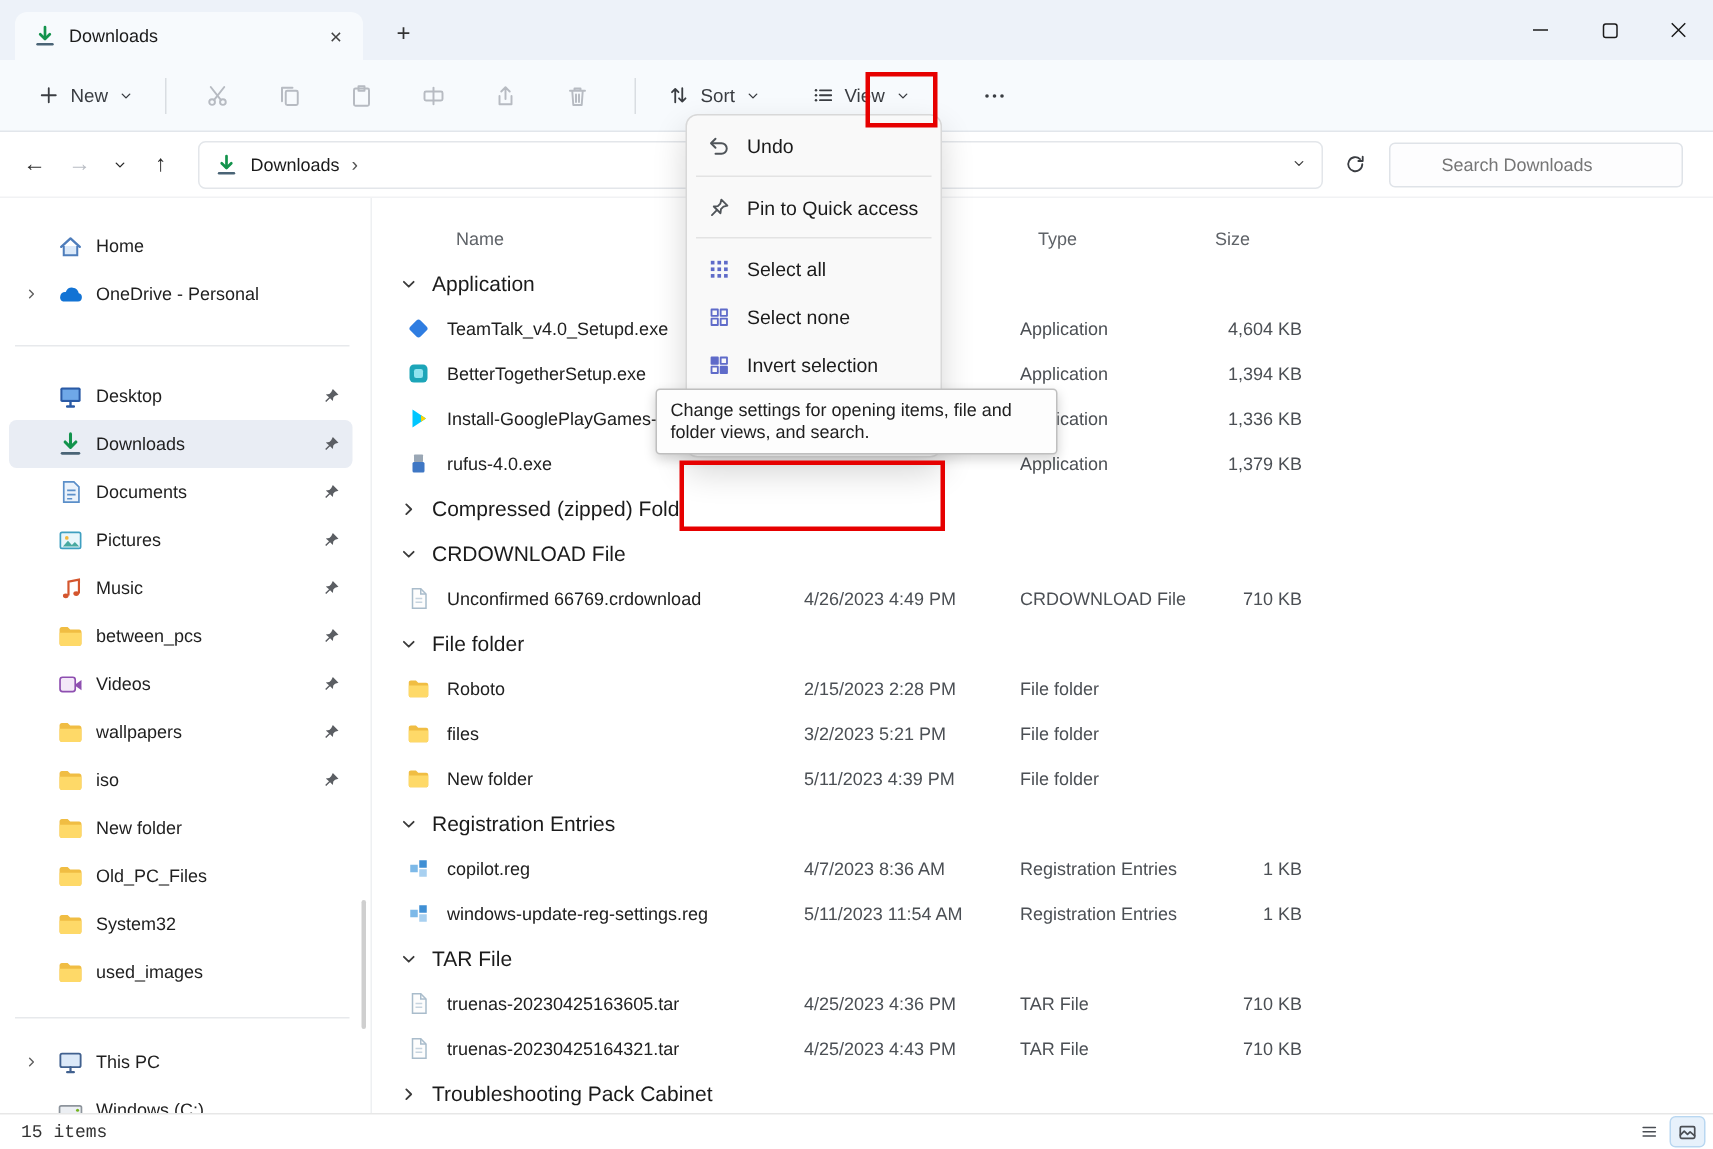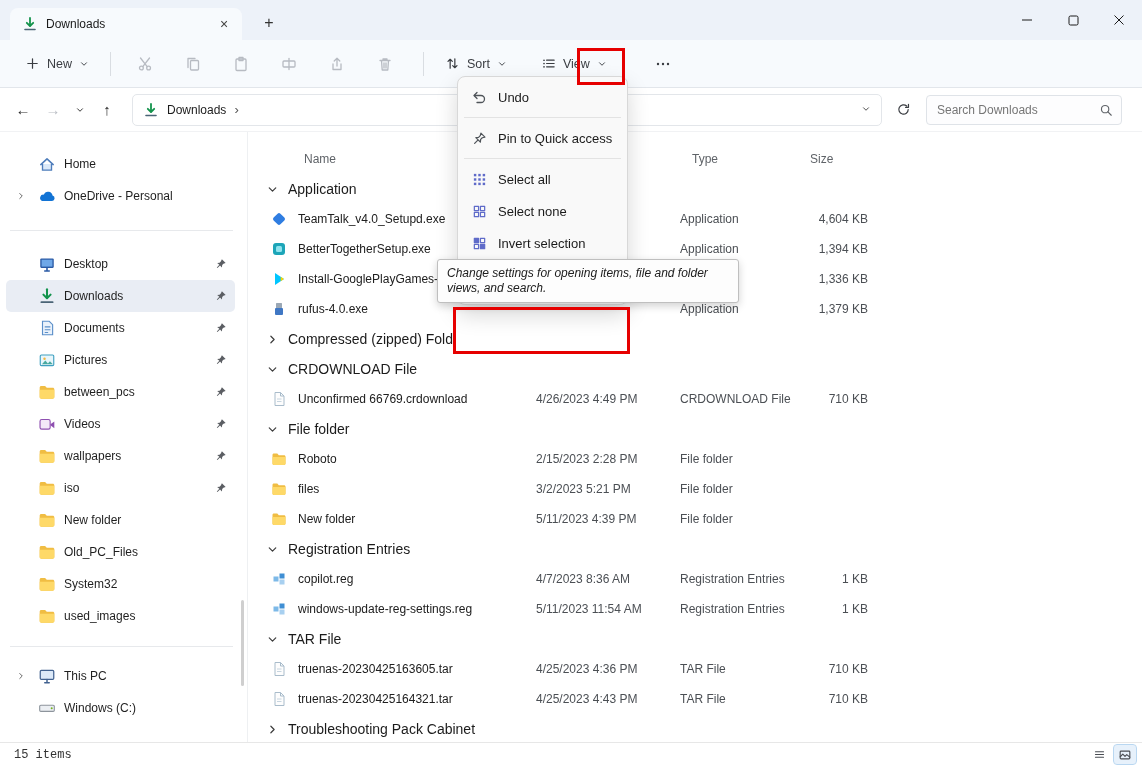--- a/index.html
+++ b/index.html
@@ -36,21 +36,21 @@
   .addressrow{height:44px; background:#fff; display:flex; align-items:center; padding:0 20px 0 8px; border-bottom:1px solid #f1f2f4;}
   .navbtn{width:30px; height:32px; display:flex; align-items:center; justify-content:center; border-radius:5px; font-size:15px;}
   .field{flex:1; height:32px; margin-left:10px; border:1px solid #e3e6ea; border-radius:5px; background:#fff;
          display:flex; align-items:center; gap:8px; padding:0 10px; color:#1b1b1b;}
   .crumb-sep{color:#555; font-size:13px;}
   .field .tailchev{margin-left:auto; color:#444;}
   .refreshbtn{width:30px; height:32px; margin-left:6px; display:flex; align-items:center; justify-content:center; color:#3a3d42;}
   .searchbox{width:196px; height:30px; margin-left:8px; border:1px solid #dfe3e8; border-radius:4px; background:#fdfdfe;
              display:flex; align-items:center; padding:0 8px 0 10px;}
   .searchbox input{flex:1; border:none; outline:none; background:transparent; font-size:12px; color:#1b1b1b;
-                   font-family:"Liberation Sans","DejaVu Sans",sans-serif;}
+                   font-family:"Liberation Sans","DejaVu Sans",sans-serif;margin-left:24px;}
   .searchbox input::placeholder{color:#767676;}
 
   
   .bodyrow{display:flex; height:610px;}
   .sidebar{width:248px; border-right:1px solid #eef0f2; padding-top:16px; position:relative; overflow:hidden;}
   .sbitem{display:flex; align-items:center; height:32px; margin:0 12px 0 6px; padding-left:6px; border-radius:5px; gap:8px;}
   .sbitem.selected{background:#e9edf4;}
   .chevslot{width:18px; display:flex; align-items:center; justify-content:center; color:#5f5f5f;}
   .sbicon{width:18px; height:18px; flex:0 0 18px;}
   .sblabel{font-size:12px; color:#1f1f1f; white-space:nowrap;}
@@ -84,23 +84,23 @@
   .vbtn.sel{background:#e7f1fb; outline:1px solid #b9d7f1;}
 
   
   .ctxmenu{position:absolute; left:457px; top:76px; width:171px; background:#f9f9f9; border:1px solid #d8d8d8;
            border-radius:8px; box-shadow:0 10px 22px rgba(0,0,0,.16); padding:4px 4px; z-index:40;}
   .mi{display:flex; align-items:center; gap:11px; height:32px; padding-left:9px; border-radius:4px; font-size:13px; color:#1b1b1b;}
   .micon{width:16px; height:16px; color:#4f5459; display:flex; align-items:center; justify-content:center;}
   .micon.blue{color:#5f6bc9;}
   .msep{height:1px; background:#e3e3e3; margin:4px 2px;}
   .mspacer{height:32px;}
-  .tooltip{position:absolute; left:437px; top:259px; width:302px; background:#fdfdfd; border:1px solid #bfbfbf;
+  .tooltip{position:absolute; left:437px; top:259px; width:268px; background:#fdfdfd; border:1px solid #bfbfbf;
            border-radius:3px; box-shadow:0 3px 8px rgba(0,0,0,.18); padding:6px 9px; font-size:12px; color:#202020;
-           line-height:1.25; z-index:60;font-style:italic;}
+           line-height:1.25; z-index:60;}
   .redbox{position:absolute; border:3px solid var(--hl); z-index:90; pointer-events:none;}
   .redbox.ellipsis{left:577px; top:48px; width:48px; height:37px;}
   .redbox.options{left:453px; top:307px; width:177px; height:47px;}
 </style>
 </head>
 <body>
 
 <svg width="0" height="0" style="position:absolute">
   <defs>
     <g id="i-chevd">
@@ -381,20 +381,30 @@
         <span class="sbpin"><svg width="12" height="12" viewBox="0 0 16 16">
               <use href="#i-pin"></use>
             </svg></span>
       </div>
       <div class="sbitem">
         <span class="chevslot"></span>
         <span class="sbicon"><svg width="18" height="18" viewBox="0 0 16 16">
               <use href="#i-pic"></use>
             </svg></span>
         <span class="sblabel">Pictures</span>
+        <span class="sbpin"><svg width="12" height="12" viewBox="0 0 16 16">
+              <use href="#i-pin"></use>
+            </svg></span>
+      </div>
+      <div class="sbitem">
+        <span class="chevslot"></span>
+        <span class="sbicon"><svg width="18" height="18" viewBox="0 0 16 16">
+              <use href="#i-music"></use>
+            </svg></span>
+        <span class="sblabel">Music</span>
         <span class="sbpin"><svg width="12" height="12" viewBox="0 0 16 16">
               <use href="#i-pin"></use>
             </svg></span>
       </div>
       <div class="sbitem">
         <span class="chevslot"></span>
         <span class="sbicon"><svg width="18" height="18" viewBox="0 0 16 16">
               <use href="#i-folder"></use>
             </svg></span>
         <span class="sblabel">between_pcs</span>

